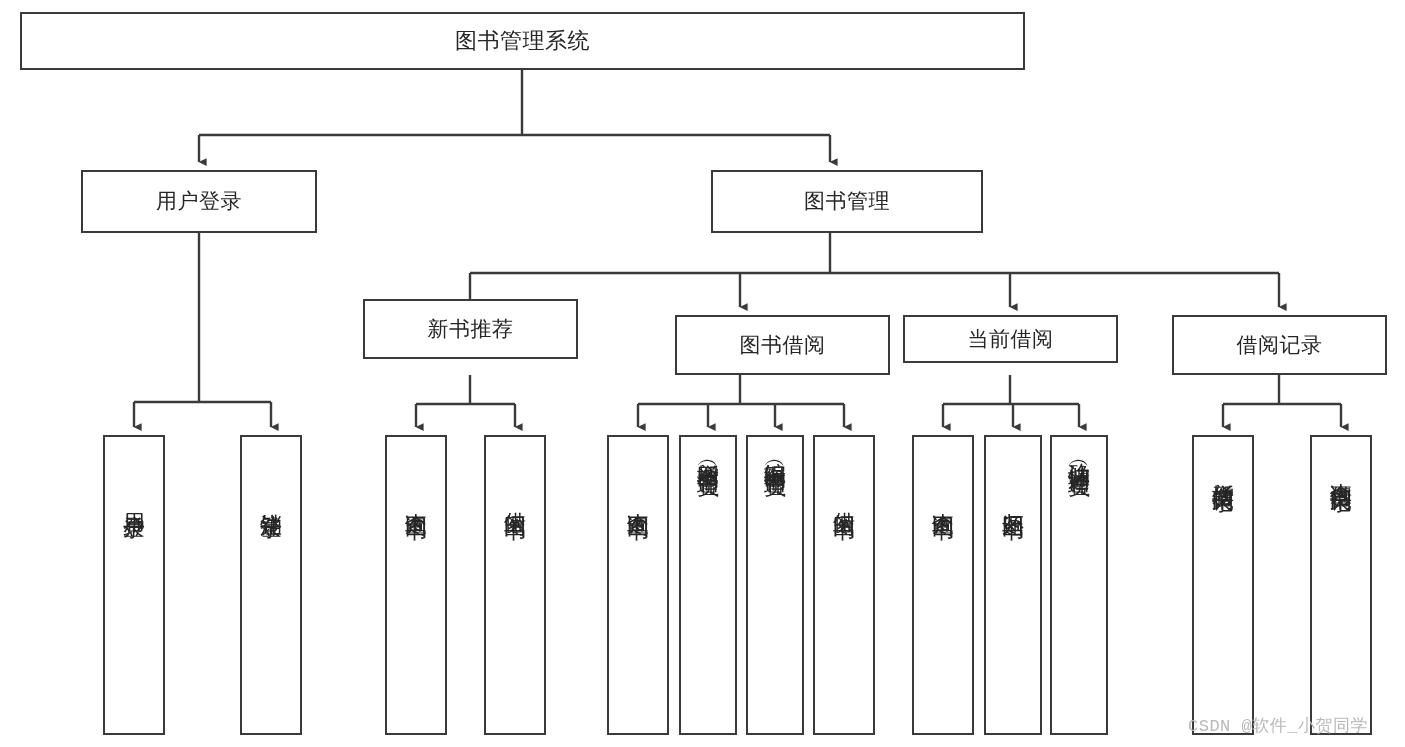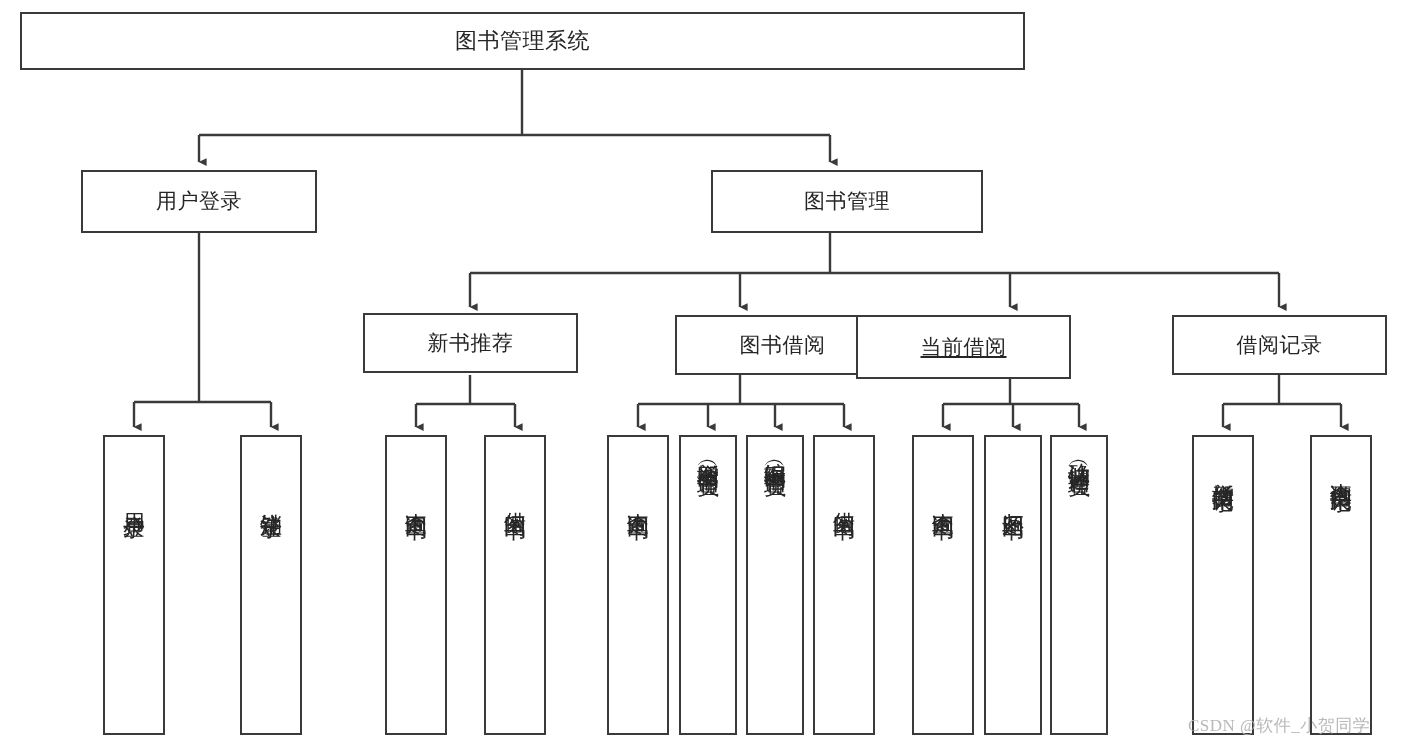--- a/index.html
+++ b/index.html
@@ -61,21 +61,21 @@
     font-size: 22px;
   }
   .watermark {
     position: absolute;
     left: 1188px;
     top: 714px;
     font-size: 17px;
     color: #b9b9b9;
     letter-spacing: 0.5px;
     white-space: nowrap;
-    font-family: Liberation Serif, serif;
+    font-family: Liberation Mono, monospace;
   }
 </style>
 </head>
 <body>
 
 <div id="diagram-root">
 
   <svg class="edges" viewBox="0 0 1405 747">
     <defs>
       <marker id="arrow" markerWidth="9" markerHeight="9" refX="4.2" refY="7.6" orient="auto" markerUnits="userSpaceOnUse">
@@ -130,27 +130,27 @@
     <span class="label">图书管理系统</span>
   </div>
 
   <div class="node horiz" style="left:81px; top:170px; width:236px; height:63px;">
     <span class="label">用户登录</span>
   </div>
   <div class="node horiz" style="left:711px; top:170px; width:272px; height:63px;">
     <span class="label">图书管理</span>
   </div>
 
-  <div class="node horiz" style="left:363px; top:313px; width:215px; height:60px;">
+  <div class="node horiz" style="left:363px; top:299px; width:215px; height:60px;">
     <span class="label">新书推荐</span>
   </div>
   <div class="node horiz" style="left:632px; top:315px; width:215px; height:60px;margin-left:43px;">
     <span class="label">图书借阅</span>
   </div>
-  <div class="node horiz" style="left:856px; top:315px; width:215px; height:64px;text-decoration:underline;">
+  <div class="node horiz" style="left:903px; top:315px; width:215px; height:48px;">
     <span class="label">当前借阅</span>
   </div>
   <div class="node horiz" style="left:1172px; top:315px; width:215px; height:60px;">
     <span class="label">借阅记录</span>
   </div>
 
   <div class="node vert" style="left:103px; top:435px; width:62px; height:300px; padding-top:58px;">
     <span class="label">用户登录</span>
   </div>
   <div class="node vert" style="left:240px; top:435px; width:62px; height:300px; padding-top:58px;">

